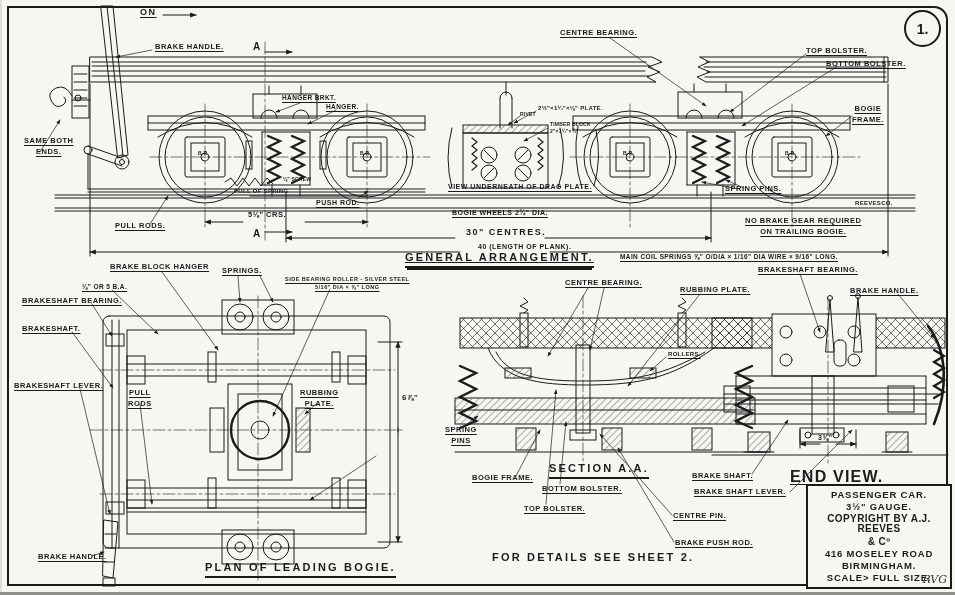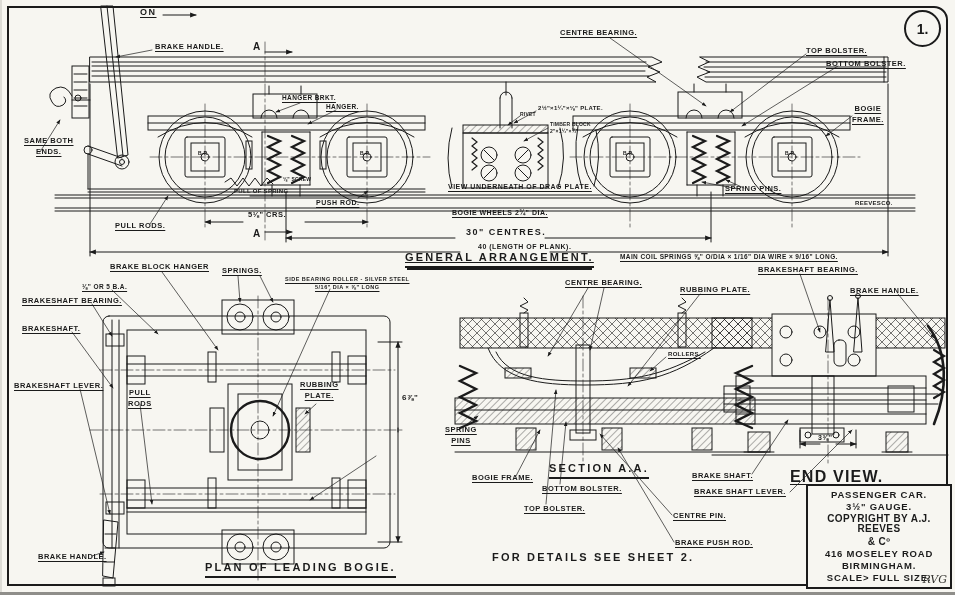--- a/index.html
+++ b/index.html
@@ -326,41 +326,43 @@
   <div class="lbl s5" style="left:550px;top:121px">TIMBER BLOCK
 2"×1¼"×¾"</div>
   <div class="lbl u s7" style="left:448px;top:182px">VIEW UNDERNEATH OF DRAG PLATE.</div>
   <div class="lbl u" style="left:560px;top:28px">CENTRE BEARING.</div>
   <div class="lbl u" style="left:806px;top:46px">TOP BOLSTER.</div>
   <div class="lbl u" style="left:826px;top:59px">BOTTOM BOLSTER.</div>
   <div class="lbl u c" style="left:852px;top:104px">BOGIE
 FRAME.</div>
   <div class="lbl u" style="left:725px;top:184px">SPRING PINS.</div>
   <div class="lbl s6" style="left:855px;top:199px">REEVESCO.</div>
+  <div class="lbl u c" style="left:745px;top:216px">NO BRAKE GEAR REQUIRED
+ON TRAILING BOGIE.</div>
   <div class="lbl u s7" style="left:452px;top:208px">BOGIE WHEELS 2¾" DIA.</div>
   <div class="lbl s9" style="left:466px;top:226px">30" CENTRES.</div>
   <div class="lbl s7" style="left:478px;top:242px">40 (LENGTH OF PLANK).</div>
   <div class="lbl big dbl" style="left:405px;top:250px">GENERAL ARRANGEMENT.</div>
   <div class="lbl u s65" style="left:620px;top:252px">MAIN COIL SPRINGS ⅝" O/DIA × 1/16" DIA WIRE × 9/16" LONG.</div>
   <div class="lbl s5" style="left:198px;top:150px">B.R.</div>
   <div class="lbl s5" style="left:360px;top:150px">B.R.</div>
   <div class="lbl s5" style="left:623px;top:150px">B.R.</div>
   <div class="lbl s5" style="left:785px;top:150px">B.R.</div>
 
   <div class="lbl u" style="left:110px;top:262px">BRAKE BLOCK HANGER</div>
   <div class="lbl u" style="left:222px;top:266px">SPRINGS.</div>
   <div class="lbl u s65" style="left:82px;top:282px">⅛" OR 5 B.A.</div>
   <div class="lbl u c" style="left:285px;top:276px;font-size:5.5px">SIDE BEARING ROLLER - SILVER STEEL
 5/16" DIA × ⅝" LONG</div>
   <div class="lbl u" style="left:22px;top:296px">BRAKESHAFT BEARING.</div>
   <div class="lbl u" style="left:22px;top:324px">BRAKESHAFT.</div>
   <div class="lbl u" style="left:14px;top:381px">BRAKESHAFT LEVER.</div>
   <div class="lbl u c" style="left:128px;top:388px">PULL
 RODS</div>
-  <div class="lbl u c" style="left:300px;top:380px">RUBBING
+  <div class="lbl u c" style="left:300px;top:388px">RUBBING
 PLATE.</div>
   <div class="lbl" style="left:402px;top:392px;font-size:8px">6⅞"</div>
   <div class="lbl u c" style="left:445px;top:425px">SPRING
 PINS</div>
   <div class="lbl u" style="left:38px;top:552px">BRAKE HANDLE.</div>
   <div class="lbl big" style="left:205px;top:560px">PLAN OF LEADING BOGIE.</div>
 
   <div class="lbl u" style="left:565px;top:278px">CENTRE BEARING.</div>
   <div class="lbl u" style="left:680px;top:285px">RUBBING PLATE.</div>
   <div class="lbl u s6" style="left:668px;top:350px">ROLLERS.</div>

